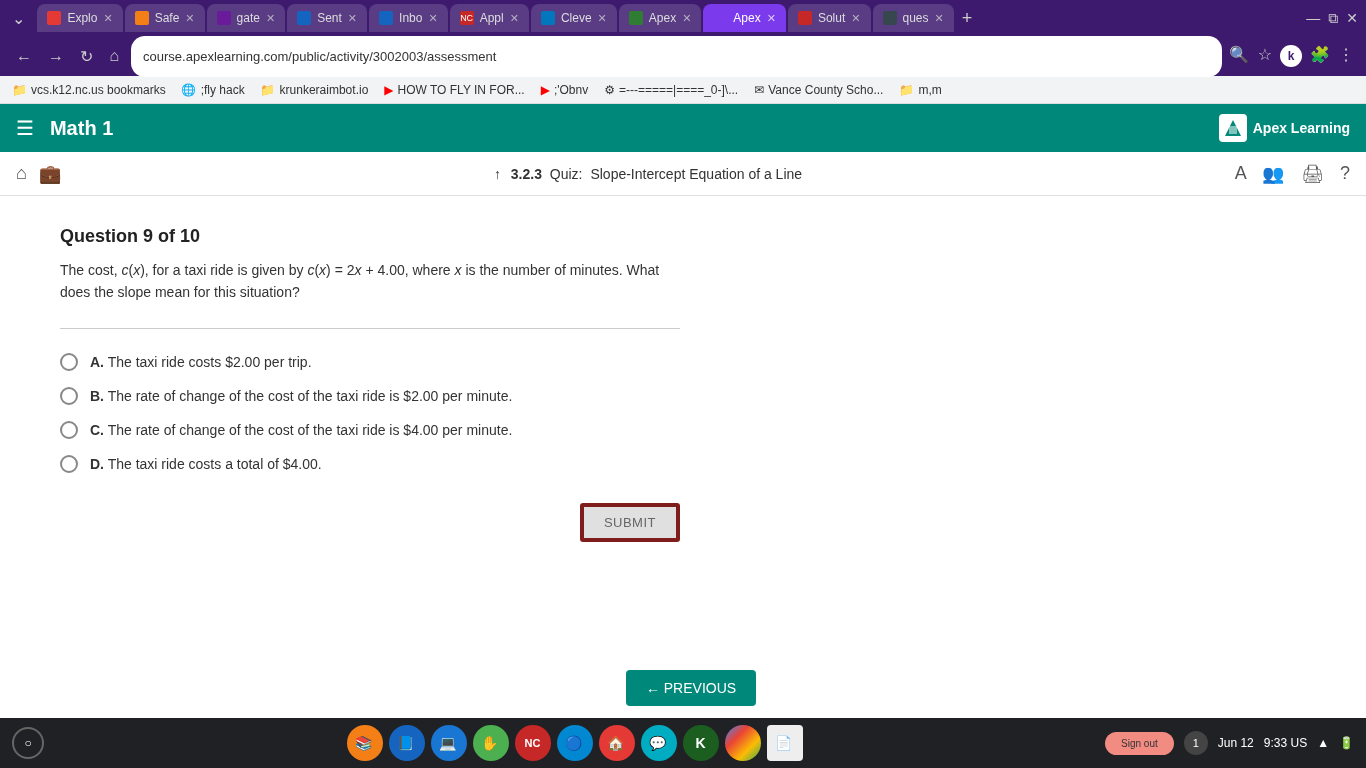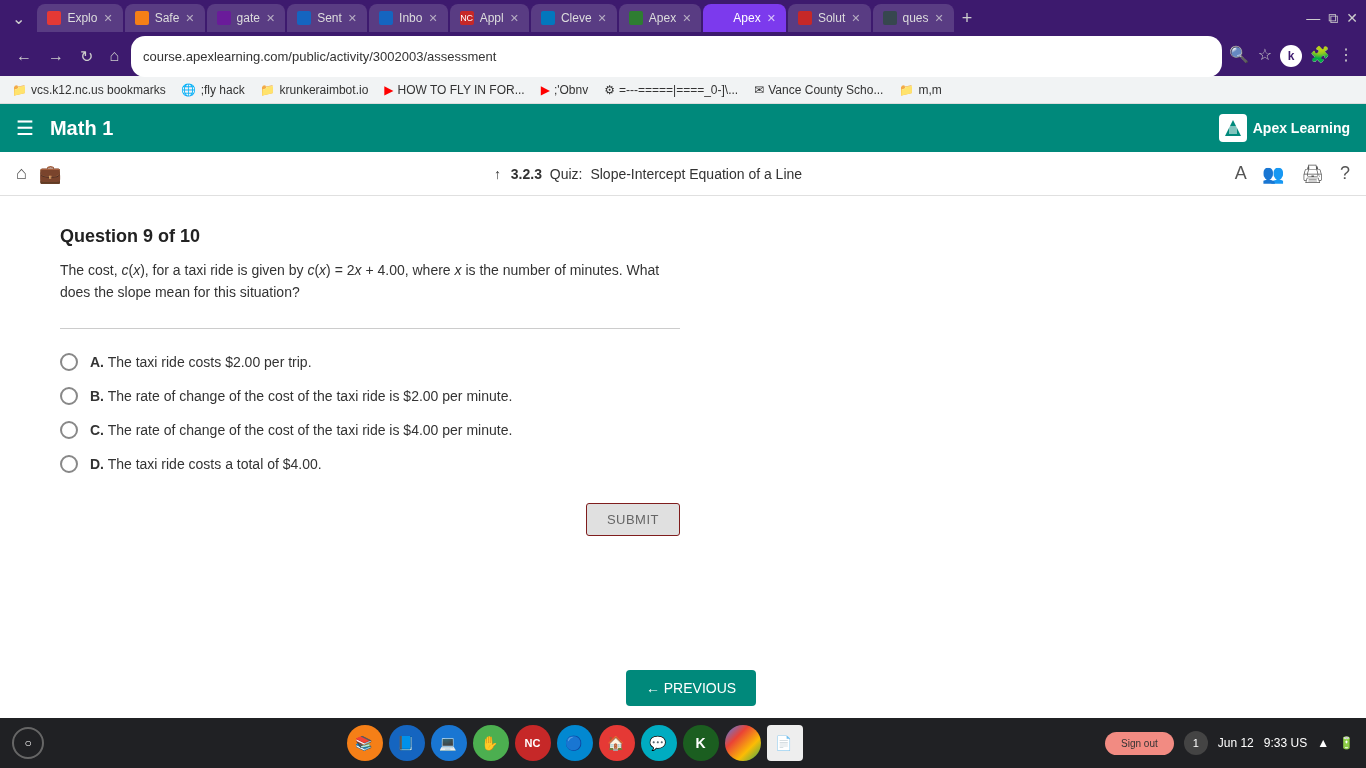--- a/index.html
+++ b/index.html
@@ -265,21 +265,21 @@
     
     .submit-area {
       display: flex;
       justify-content: flex-end;
       max-width: 620px;
       margin-top: 30px;
     }
     .submit-btn {
       padding: 8px 20px;
       background: #e0e0e0;
-      border: 1px solid #7f1d1d;
+      border: 4px solid #7f1d1d;
       border-radius: 3px;
       font-size: 13px;
       color: #666;
       cursor: pointer;
       text-transform: uppercase;
       letter-spacing: 0.5px;
     }
 
     
     .bottom-nav {

